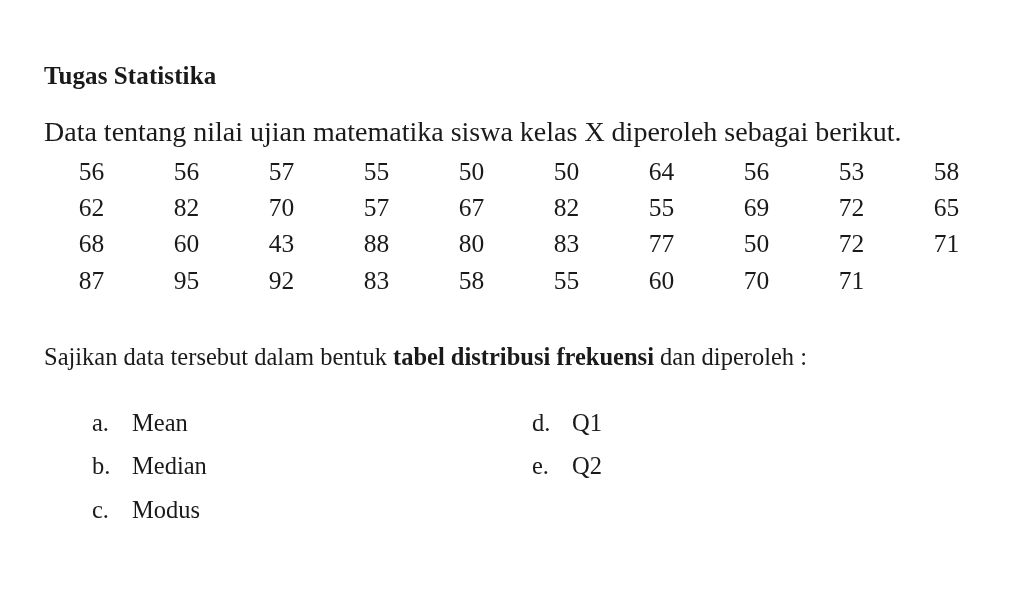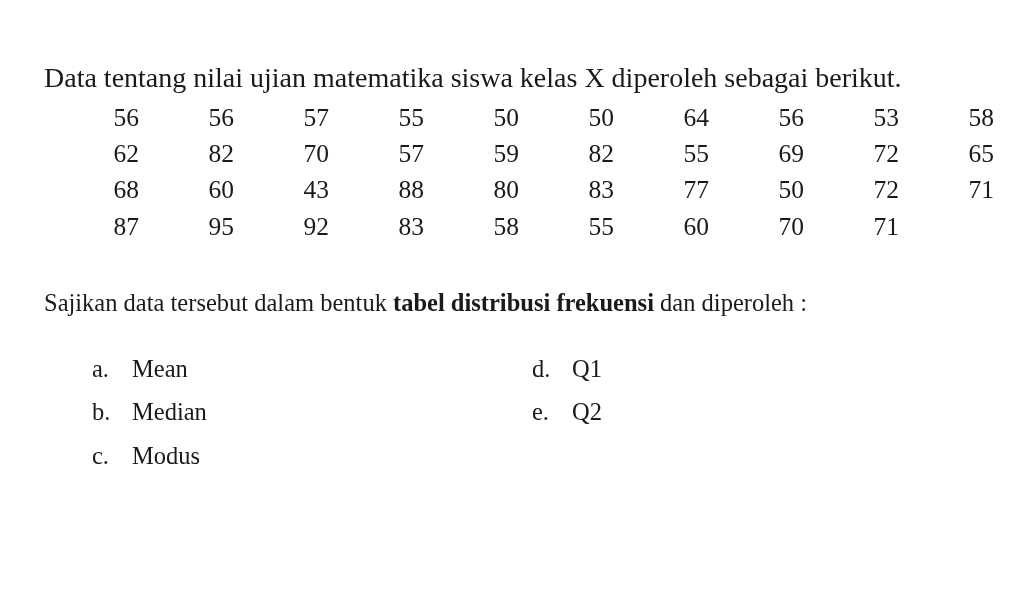--- a/index.html
+++ b/index.html
@@ -36,21 +36,21 @@
     margin: 0 0 0 0;
   }
   .data-row {
     display: flex;
     font-size: 25.5px;
     line-height: 1.42;
   }
   .data-cell {
     width: 95px;
     flex: 0 0 95px;
-    text-align: right;
+    text-align: center;
   }
   .instruction {
     font-size: 24.5px;
     margin: 44px 0 0 0;
   }
   .instruction b {
     font-weight: bold;
   }
   .answers {
     display: flex;
@@ -75,20 +75,21 @@
   }
   .ans-label {
     white-space: nowrap;
   }
 </style>
 </head>
 <body>
 
 <div class="page">
 
+  <h1 class="doc-title">Tugas Statistika</h1>
 
   <p class="intro-line">Data tentang nilai ujian matematika siswa kelas X diperoleh sebagai berikut.</p>
 
   <div class="data-grid">
 
     <div class="data-row">
       <span class="data-cell">56</span>
       <span class="data-cell">56</span>
       <span class="data-cell">57</span>
       <span class="data-cell">55</span>
@@ -98,21 +99,21 @@
       <span class="data-cell">56</span>
       <span class="data-cell">53</span>
       <span class="data-cell">58</span>
     </div>
 
     <div class="data-row">
       <span class="data-cell">62</span>
       <span class="data-cell">82</span>
       <span class="data-cell">70</span>
       <span class="data-cell">57</span>
-      <span class="data-cell">59</span>
+      <span class="data-cell">67</span>
       <span class="data-cell">82</span>
       <span class="data-cell">55</span>
       <span class="data-cell">69</span>
       <span class="data-cell">72</span>
       <span class="data-cell">65</span>
     </div>
 
     <div class="data-row">
       <span class="data-cell">68</span>
       <span class="data-cell">60</span>

